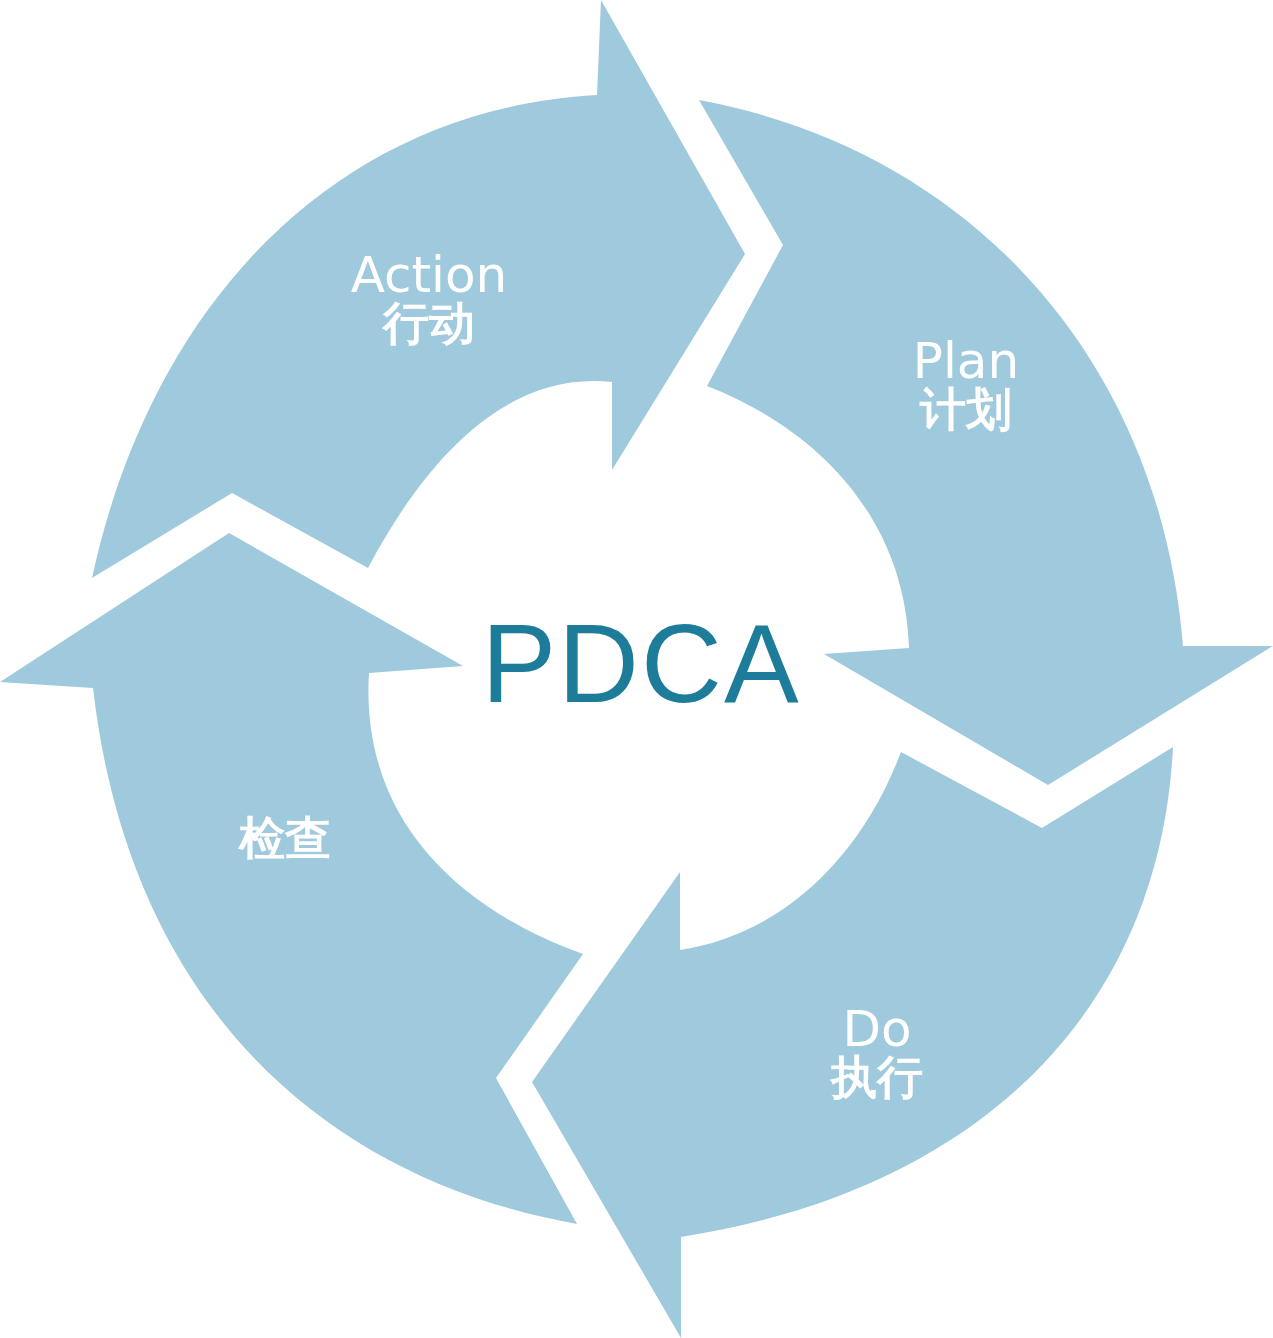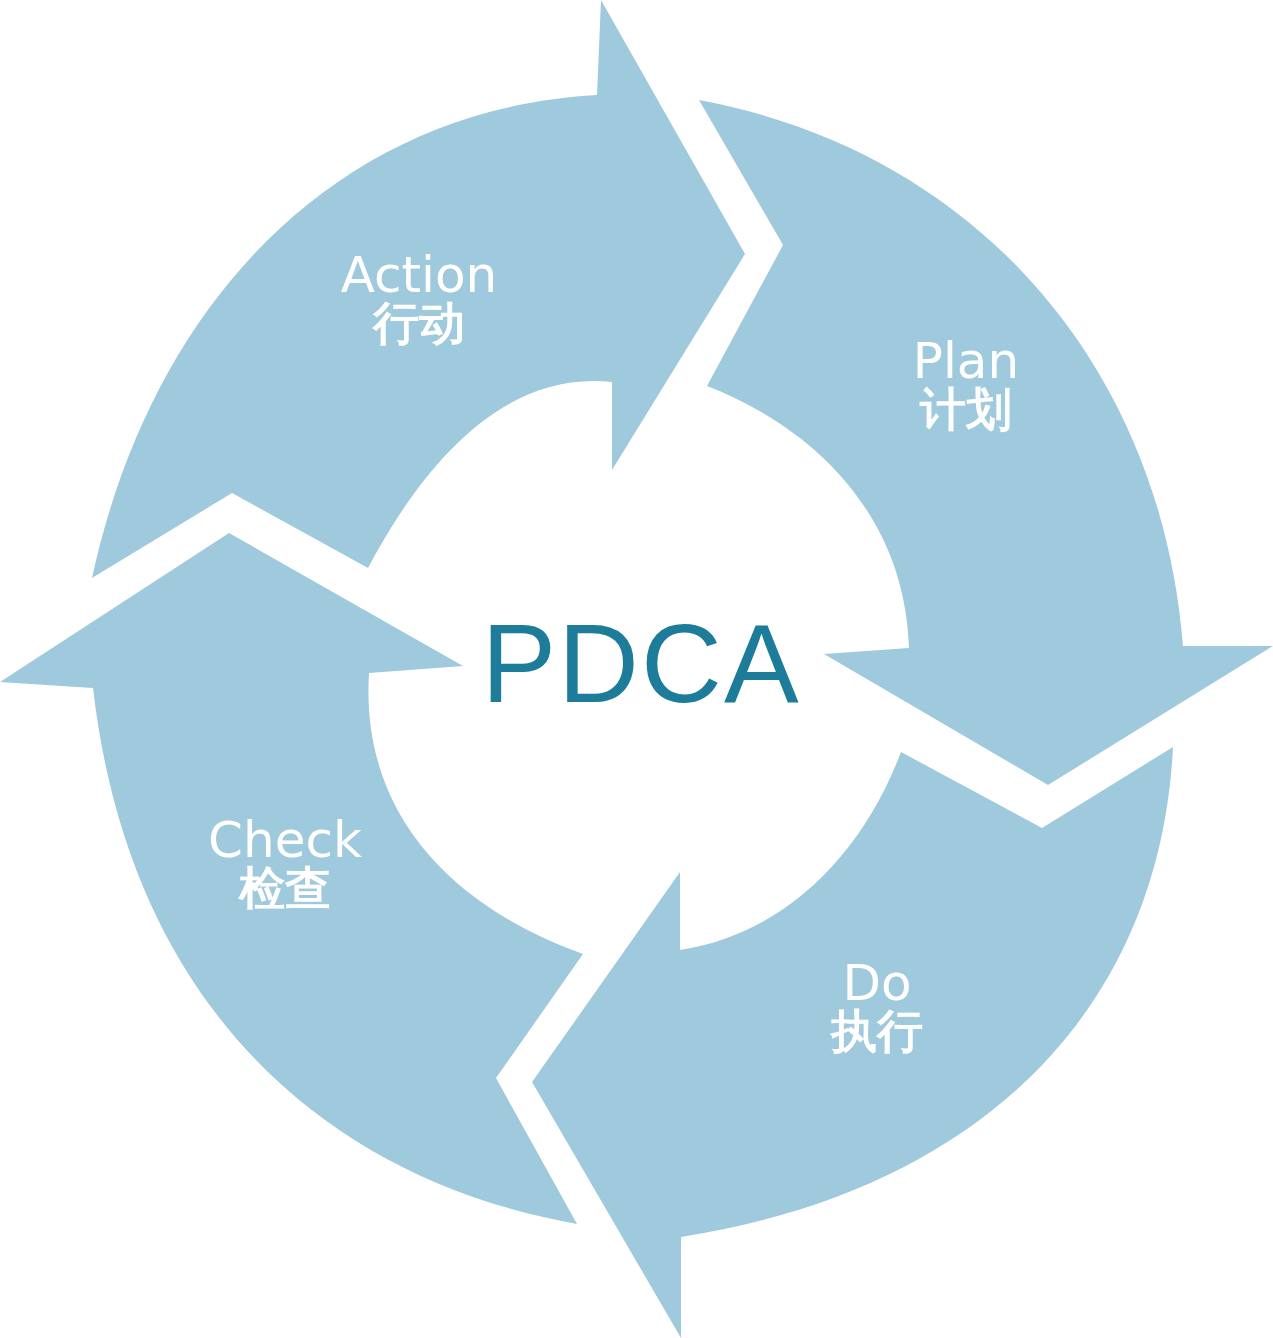--- a/index.html
+++ b/index.html
@@ -94,33 +94,32 @@
            C 330 1180, 130 1010, 93 688
            L 0 682
            L 229 533
            L 463 666
            L 369 673
            C 360 820, 460 910, 583 954
            L 496 1078
            Z"></path>
 </svg>
 
-<div class="label" style="left:419px; top:250px;">
+<div class="label" style="left:429px; top:250px;">
   <span class="en">Action</span>
   <span class="zh">行动</span>
 </div>
 
 <div class="label" style="left:966px; top:336px;">
   <span class="en">Plan</span>
   <span class="zh">计划</span>
 </div>
 
 <div class="label" style="left:285px; top:815px;">
-  <span class="en">Check</span>
   <span class="zh">检查</span>
 </div>
 
-<div class="label" style="left:877px; top:958px;">
+<div class="label" style="left:877px; top:1004px;">
   <span class="en">Do</span>
   <span class="zh">执行</span>
 </div>
 
 <div id="center-title">PDCA</div>
 
 </body></html>

